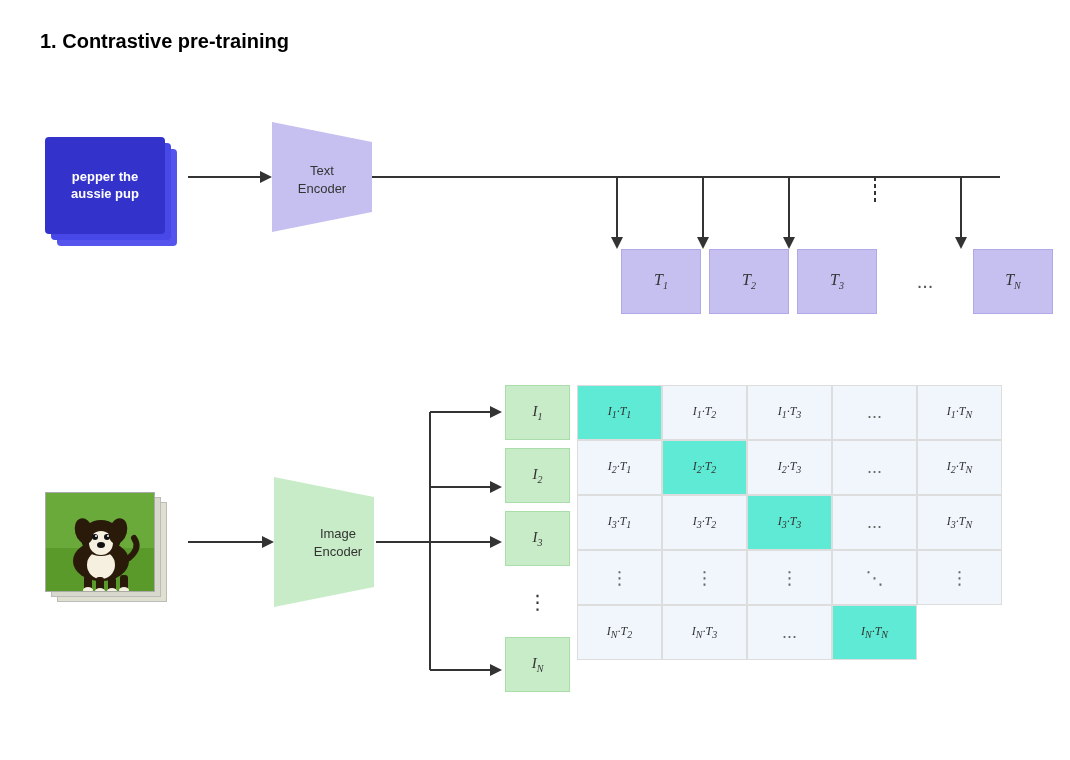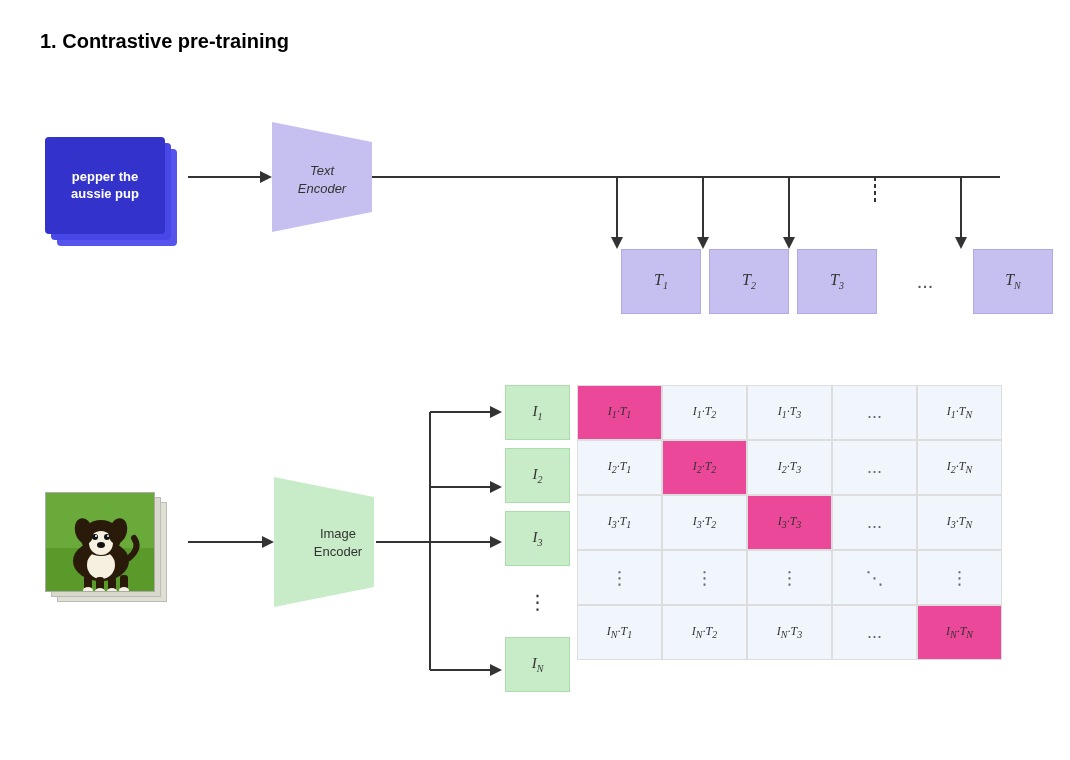--- a/index.html
+++ b/index.html
@@ -86,21 +86,21 @@
       height: 55px;
       border: 1px solid #ddd;
       display: flex;
       align-items: center;
       justify-content: center;
       font-size: 12px;
       color: #333;
       background: #f0f6fc;
     }
     .matrix-cell.highlight {
-      background: #ec4899;
+      background: #5eead4;
     }
     .matrix-cell.dots-cell {
       background: #f0f6fc;
       font-size: 18px;
       color: #666;
     }
 
     
     .diagram-area {
       position: relative;
@@ -180,21 +180,21 @@
     <div style="position:absolute; top:55px; left:5px;">
       <div class="text-stack">
         <div class="text-card" style="top:12px;left:12px;background:#5555ee;font-size:13px;padding:8px;"></div>
         <div class="text-card" style="top:6px;left:6px;background:#4848e8;font-size:13px;padding:8px;"></div>
         <div class="text-card" style="top:0px;left:0px;background:#3333cc;font-size:13px;padding:8px;color:white;font-weight:600;">
           <span>pepper the aussie pup</span>
         </div>
       </div>
     </div>
 
-    <div style="position:absolute; top:30px; left:232px;font-style:italic;">
+    <div style="position:absolute; top:30px; left:232px;">
       <div style="position:relative; width:100px; height:130px;">
         <svg width="110" height="130">
           <polygon points="0,10 100,30 100,100 0,120" fill="#c5c0f0"></polygon>
         </svg>
         <div style="position:absolute; top:50px; left:10px; text-align:center; font-size:13px; color:#333; line-height:1.4; width:80px;">
           <span style="white-space:pre-line;">Text
 Encoder</span>
         </div>
       </div>
     </div>
@@ -340,23 +340,20 @@
       <div style="display:flex;">
         <div class="matrix-cell dots-cell">⋮</div>
         <div class="matrix-cell dots-cell">⋮</div>
         <div class="matrix-cell dots-cell">⋮</div>
         <div class="matrix-cell dots-cell">⋱</div>
         <div class="matrix-cell dots-cell">⋮</div>
       </div>
 
       <div style="display:flex;">
         <div class="matrix-cell">
-            <span class="math-italic">I<sub>N</sub>·T<sub>1</sub></span>
-          </div>
-        <div class="matrix-cell">
             <span class="math-italic">I<sub>N</sub>·T<sub>2</sub></span>
           </div>
         <div class="matrix-cell">
             <span class="math-italic">I<sub>N</sub>·T<sub>3</sub></span>
           </div>
         <div class="matrix-cell dots-cell">...</div>
         <div class="matrix-cell highlight">
             <span class="math-italic">I<sub>N</sub>·T<sub>N</sub></span>
           </div>
       </div>

